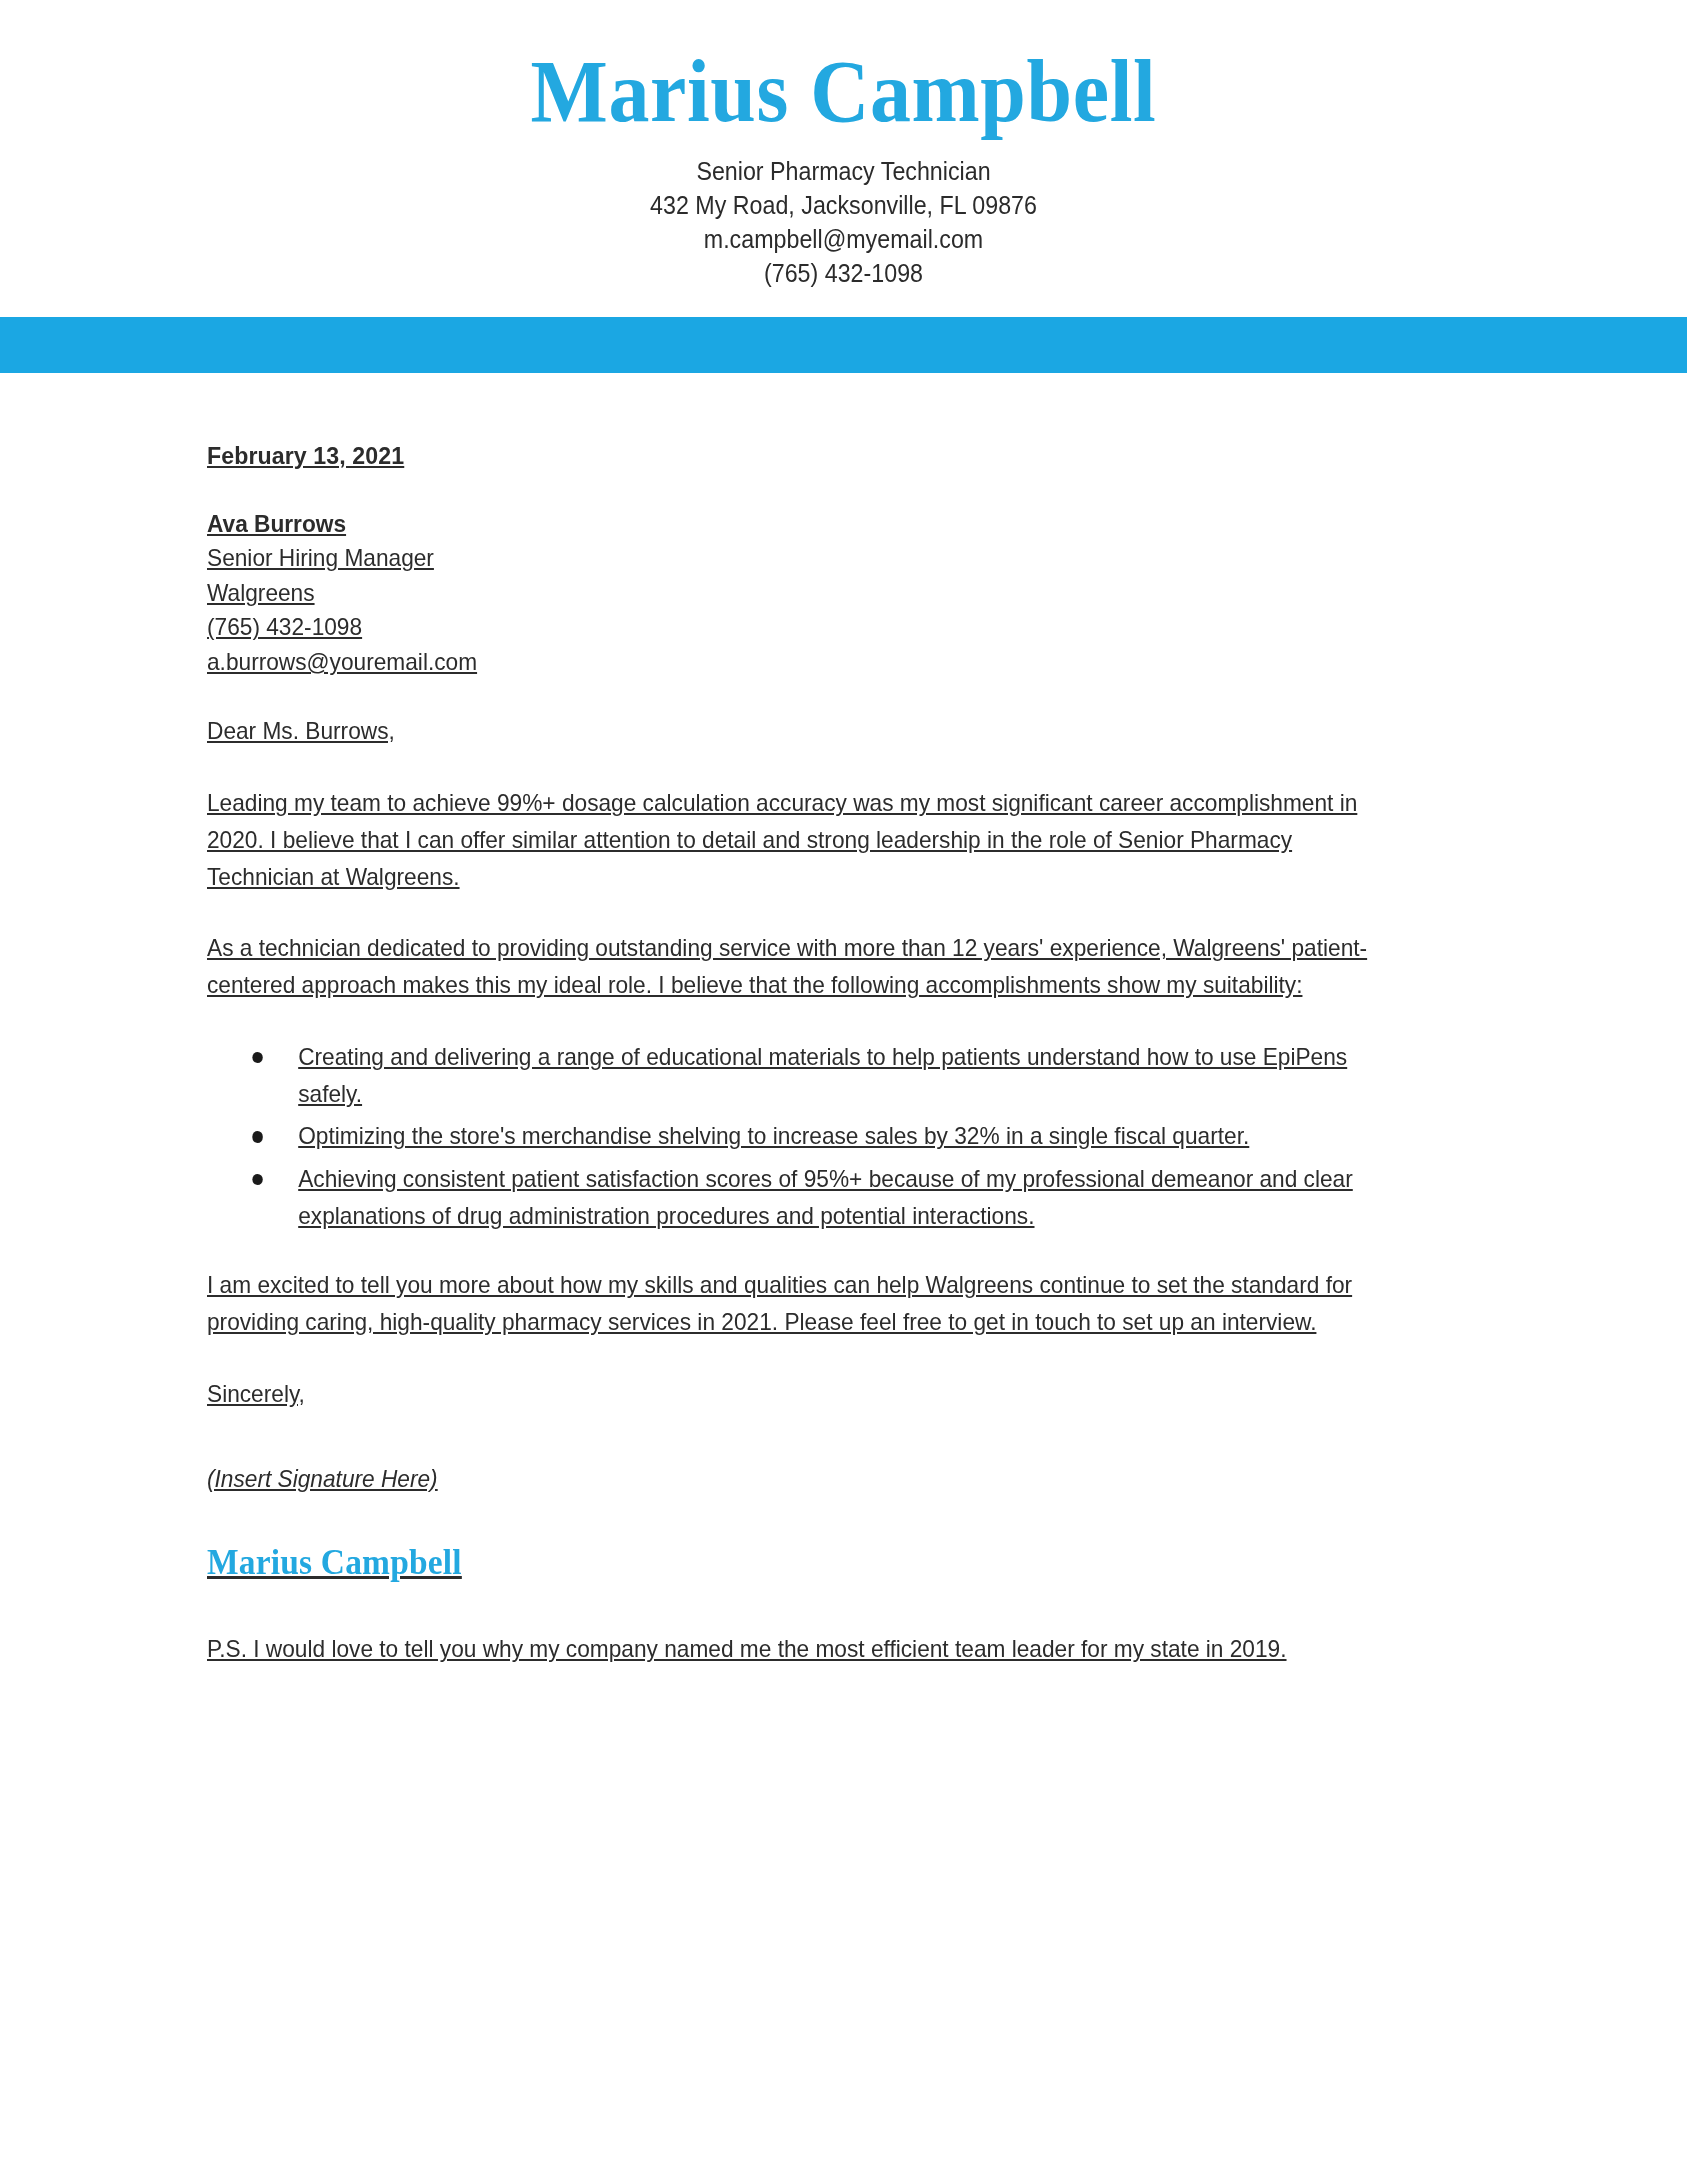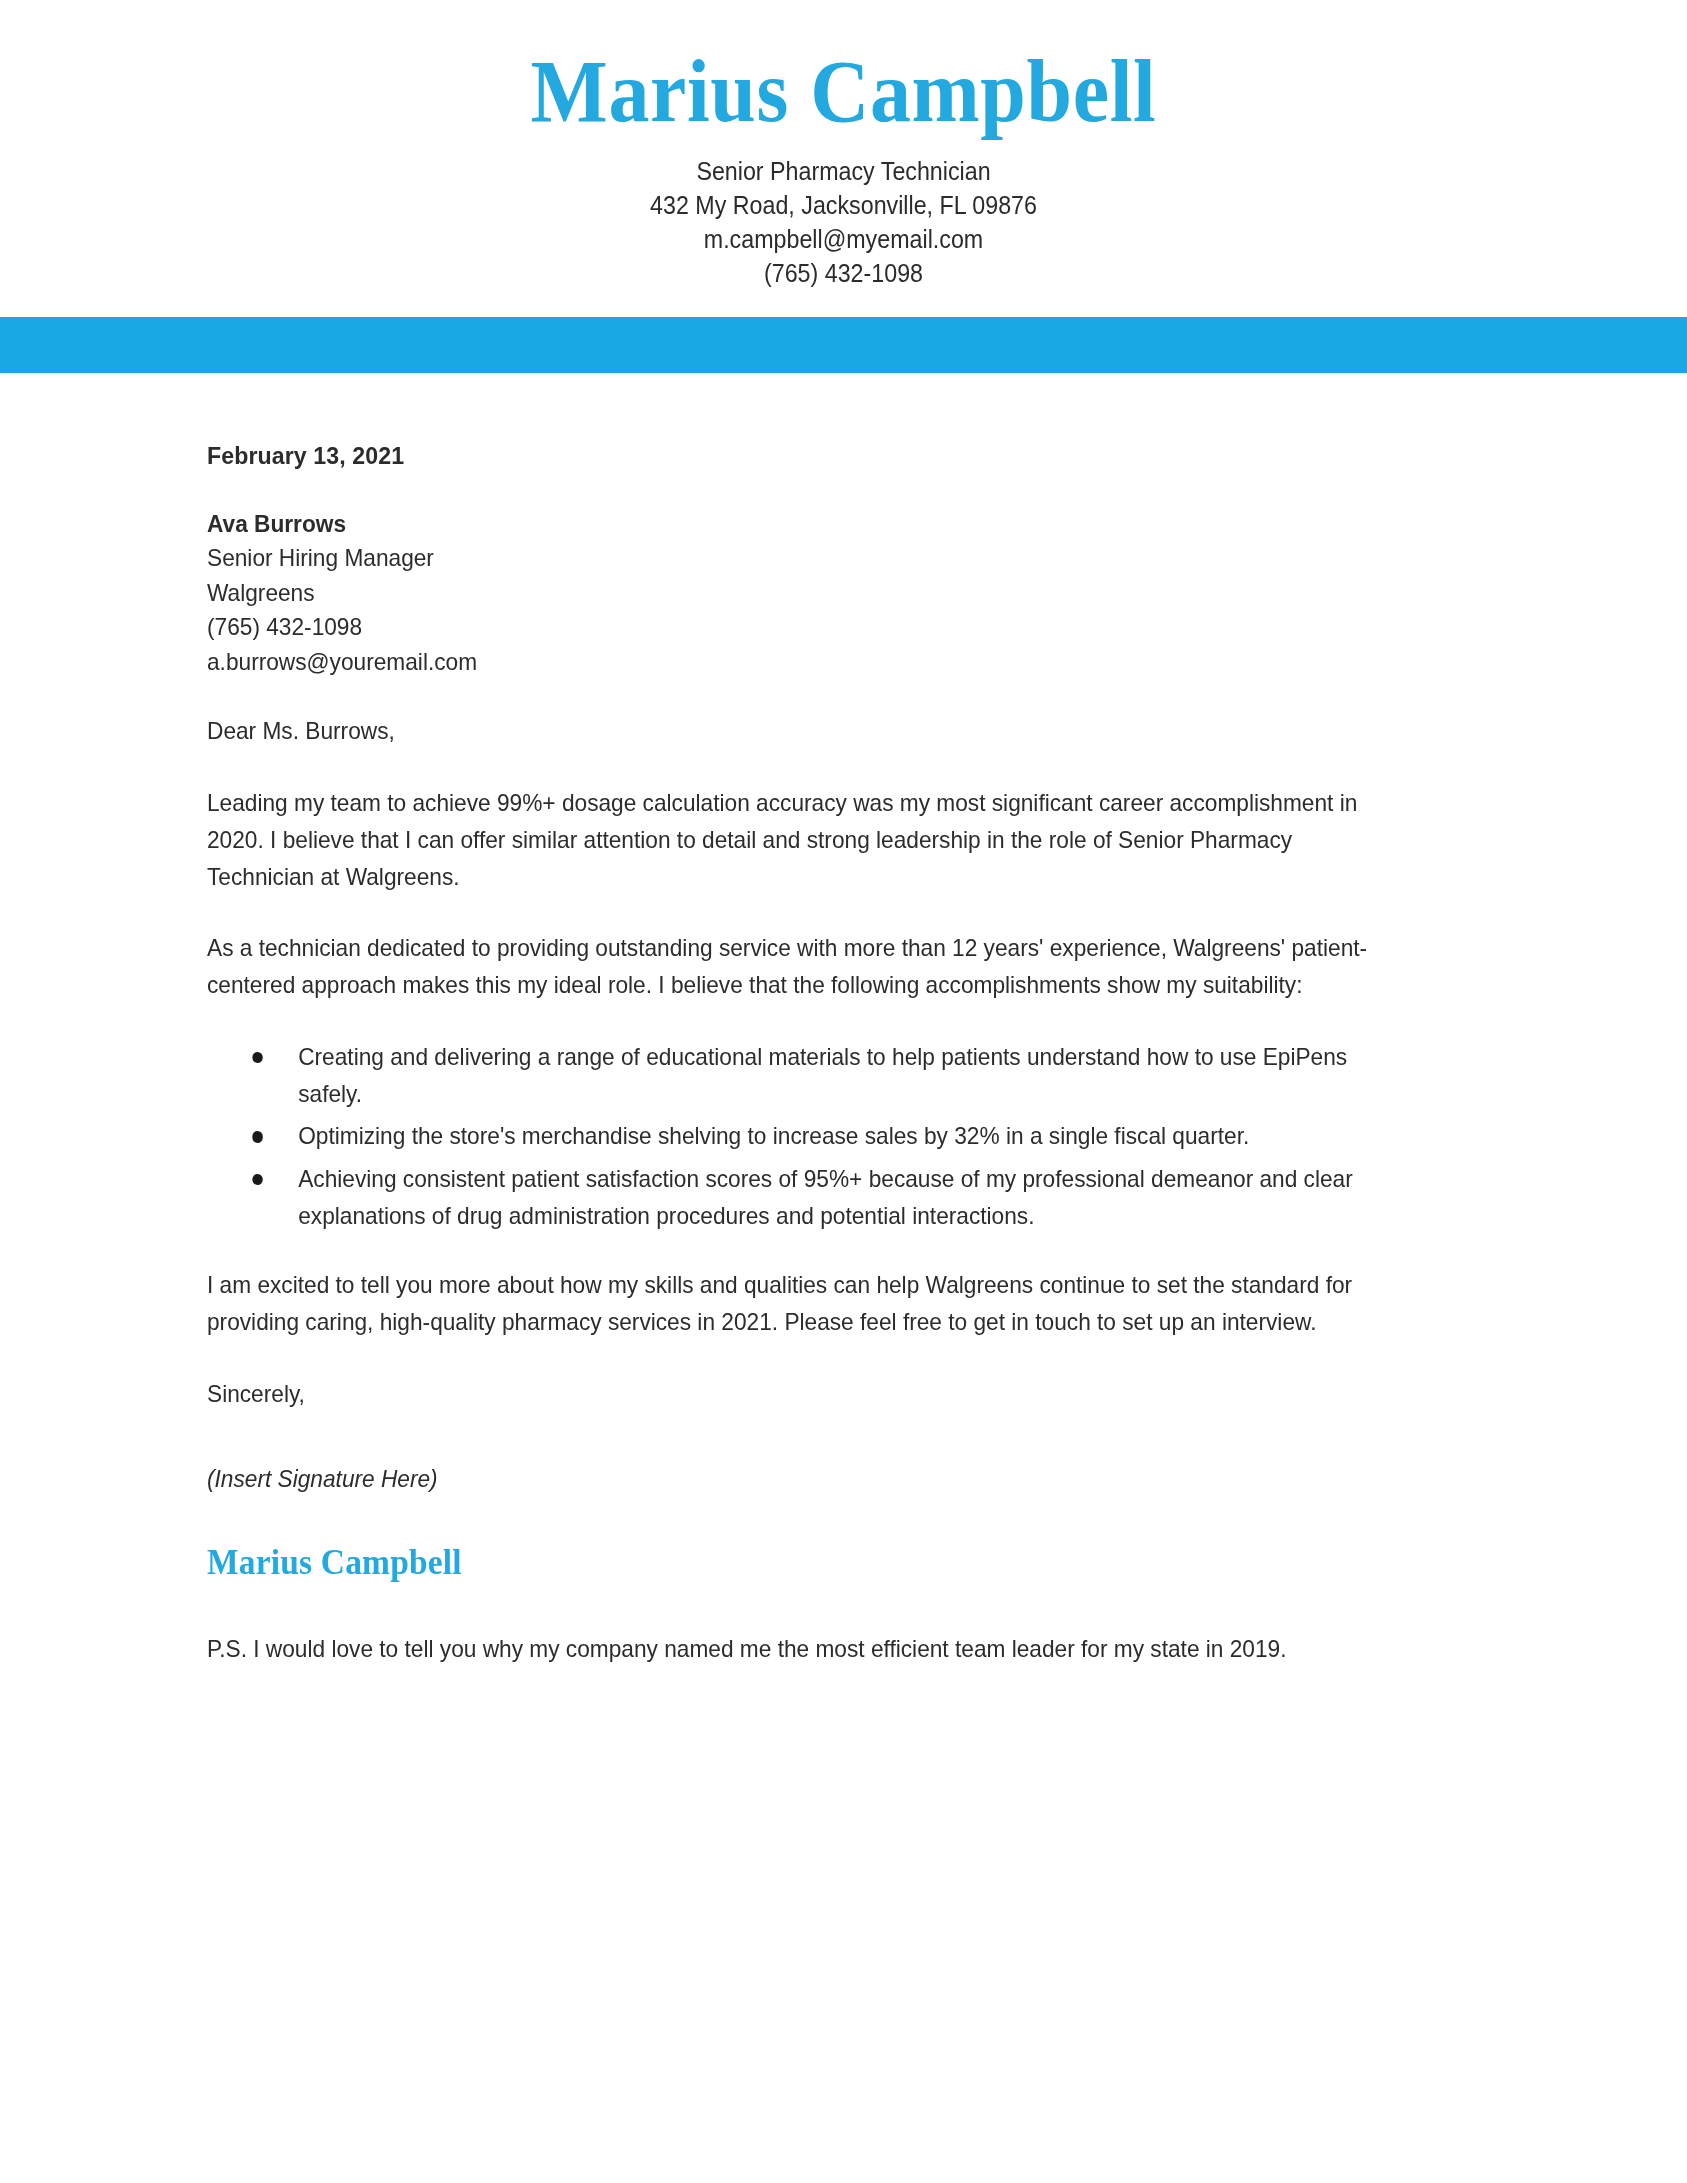--- a/index.html
+++ b/index.html
@@ -61,20 +61,21 @@
     height: 56px;
     background: #1BA7E3;
   }
 
   
   .letter-body {
     padding: 64px 238px 0 207px;
     font-size: 24px;
     line-height: 1.53;
     color: #2c2c2c;
+    text-decoration: underline;
   }
   .letter-body .blk {
     transform: scaleX(0.945);
     transform-origin: left top;
   }
 
   .letter-date {
     font-weight: bold;
     font-size: 24.5px;
     margin: 0 0 32px 0;

